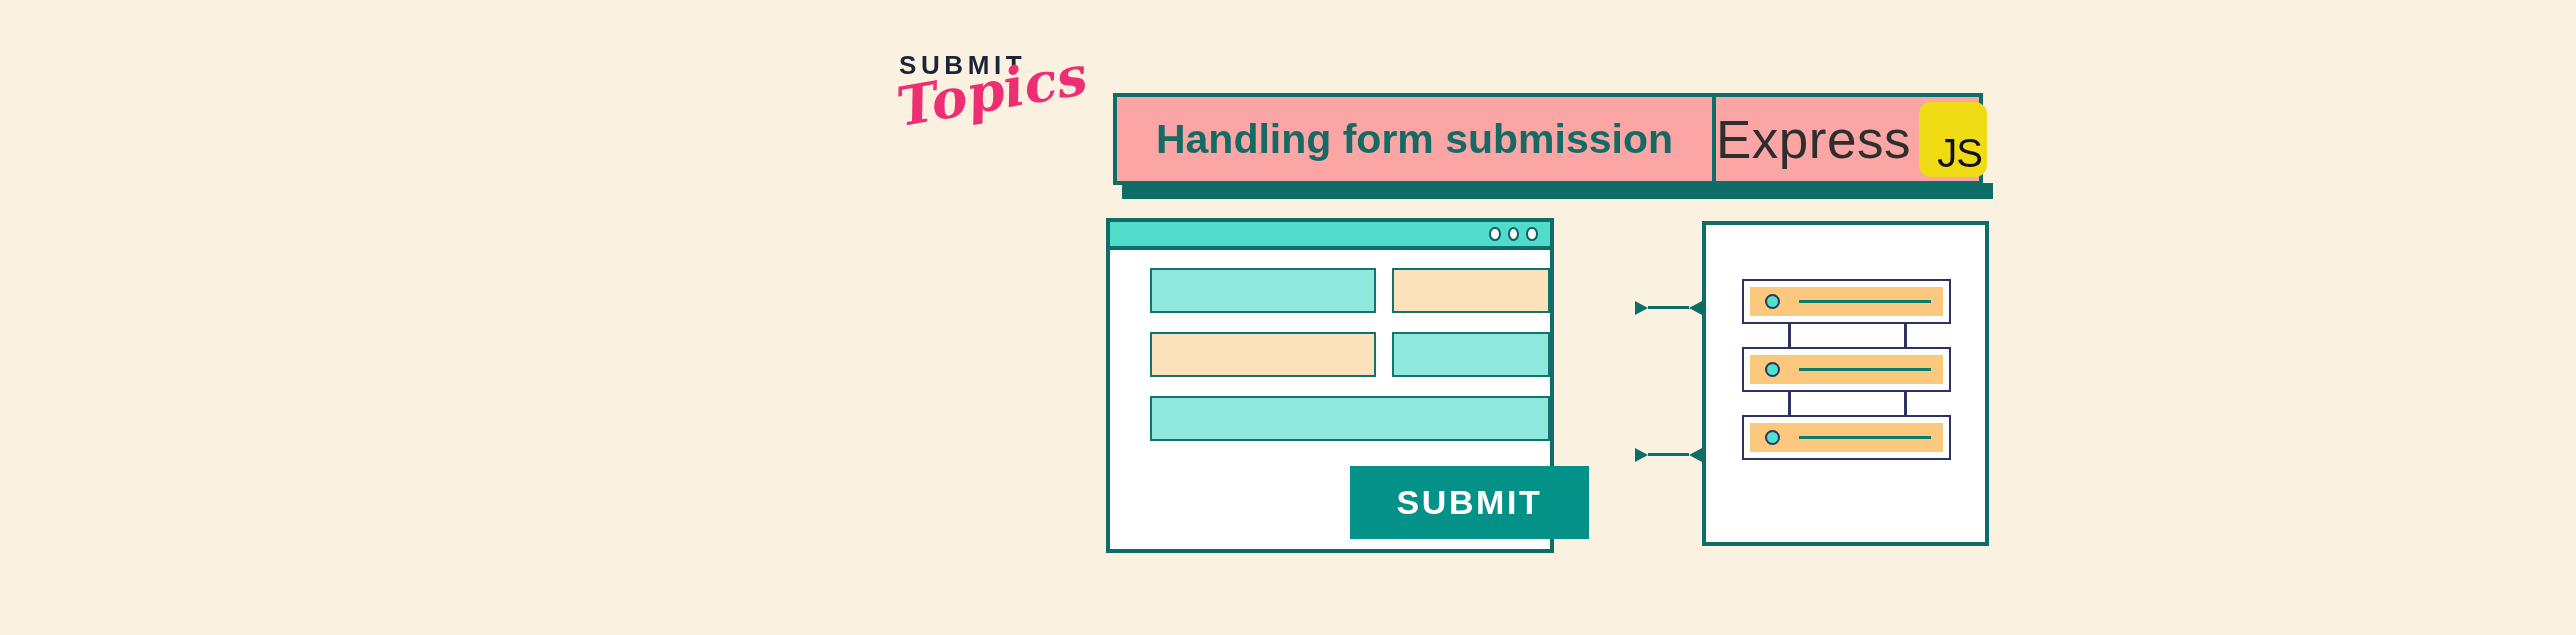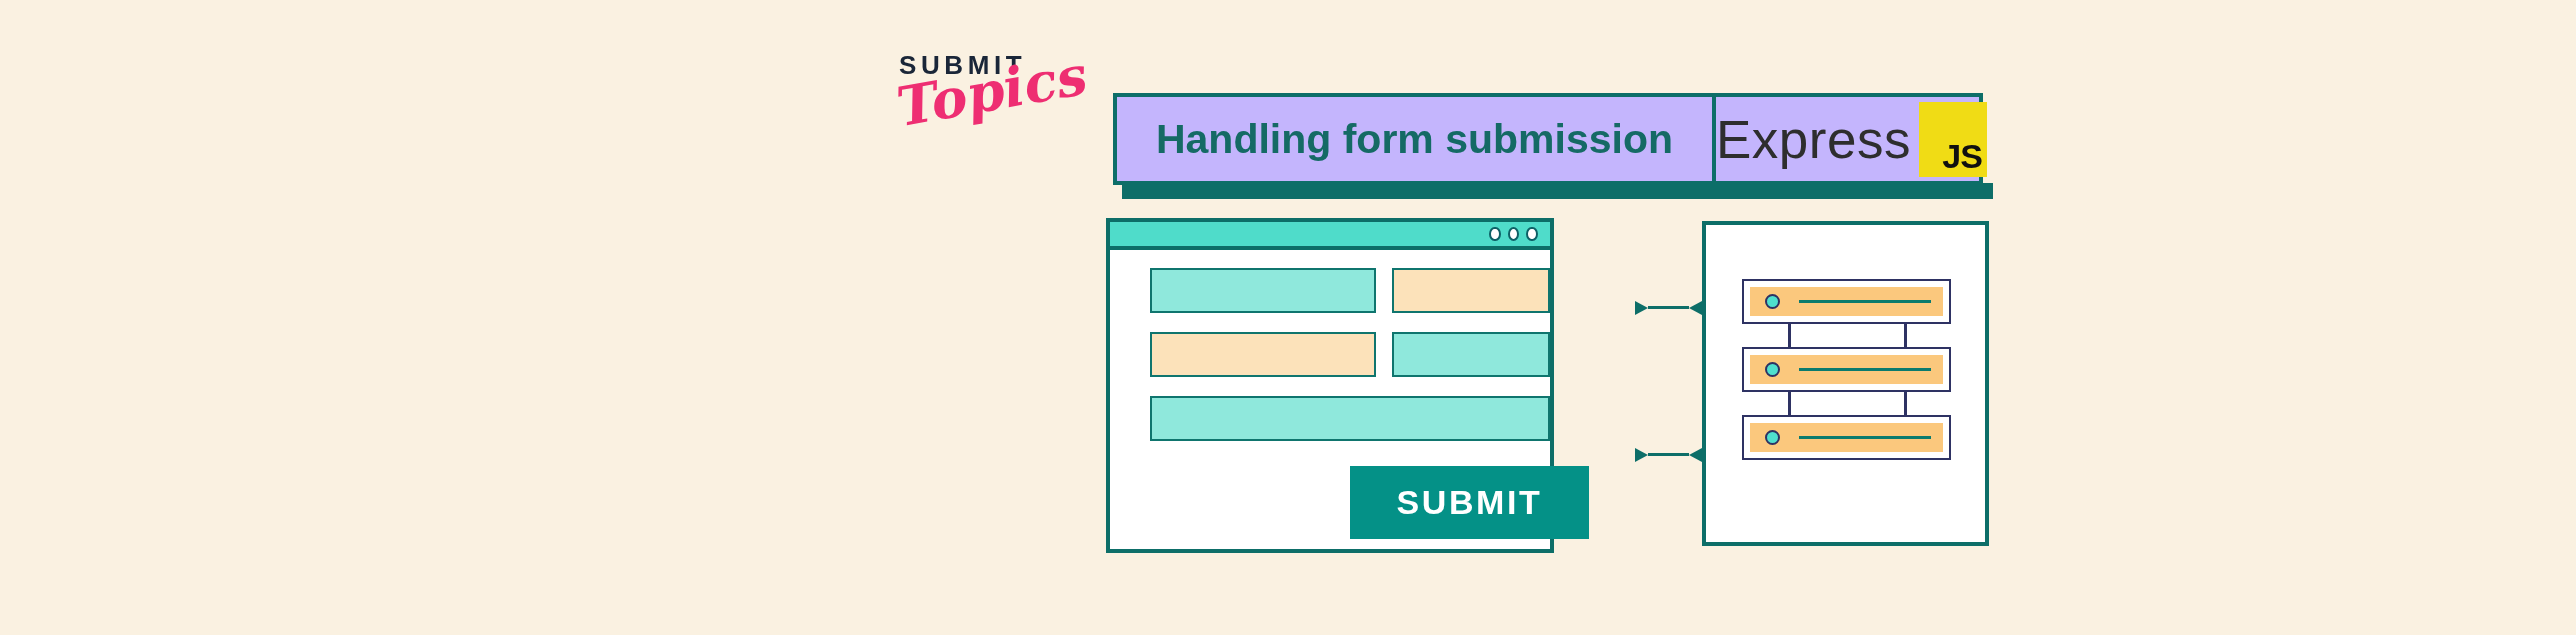--- a/index.html
+++ b/index.html
@@ -13,29 +13,29 @@
   #canvas{position:relative;width:3091px;height:636px;background:var(--cream);overflow:hidden;}
 
   
   .logo{position:absolute;left:899px;top:52px;width:155px;}
   .logo-brand{font-size:26px;font-weight:700;letter-spacing:4.6px;color:var(--brand-navy);line-height:1;}
   .logo-script{display:inline-block;margin:3.1px 0 0 -6.2px;font-family:"DejaVu Serif",serif;font-style:italic;
     font-weight:700;font-size:54px;line-height:1;color:var(--pink);transform:rotate(-10deg);transform-origin:left top;}
 
   
   .banner-shadow{position:absolute;left:1122px;top:183px;width:871px;height:15.5px;background:var(--teal);z-index:1;}
-  .banner{position:absolute;left:1113px;top:93px;width:870px;height:92px;background:#c4b5fd;
+  .banner{position:absolute;left:1113px;top:93px;width:870px;height:92px;background:#fca5a5;
     border:4.1px solid var(--teal);box-sizing:border-box;display:flex;z-index:2;}
   .banner-left{flex:0 0 595px;border-right:4.1px solid var(--teal);display:flex;align-items:center;justify-content:center;}
   .banner-title{font-size:41px;font-weight:700;color:var(--title-color);white-space:nowrap;}
   .banner-right{flex:1;display:flex;align-items:center;justify-content:flex-end;gap:8.2px;}
   .express-wordmark{font-size:53px;font-weight:400;color:var(--express-ink);letter-spacing:0.5px;}
   .js-badge{width:68px;height:75px;background:var(--yellow);box-sizing:border-box;display:flex;
-    align-items:flex-end;justify-content:flex-end;padding:0 5.2px 3.1px 0;font-size:34px;font-weight:700;
-    color:#101010;letter-spacing:-1px;line-height:1;}
+    align-items:flex-end;justify-content:flex-end;padding:0 5.2px 3.1px 0;font-size:40px;font-weight:400;
+    color:#101010;letter-spacing:-1px;line-height:1;border-radius:12px;}
 
   
   .browser{position:absolute;left:1106px;top:218px;width:448px;height:335px;background:#fff;
     border:4.1px solid var(--teal);box-sizing:border-box;}
   .titlebar{height:24px;background:var(--titlebar);border-bottom:4.1px solid var(--teal);
     display:flex;align-items:center;justify-content:flex-end;padding-right:12.4px;gap:7.2px;}
   .win-dot{width:11.3px;height:14.4px;background:#fff;border:2.1px solid #0D6066;border-radius:50%;box-sizing:border-box;}
   .form-area{padding:17.5px 0 0 40px;}
   .form-row{display:flex;gap:15.5px;margin-bottom:19px;}
   .field{height:45px;border:2.6px solid var(--field-border);box-sizing:border-box;}

